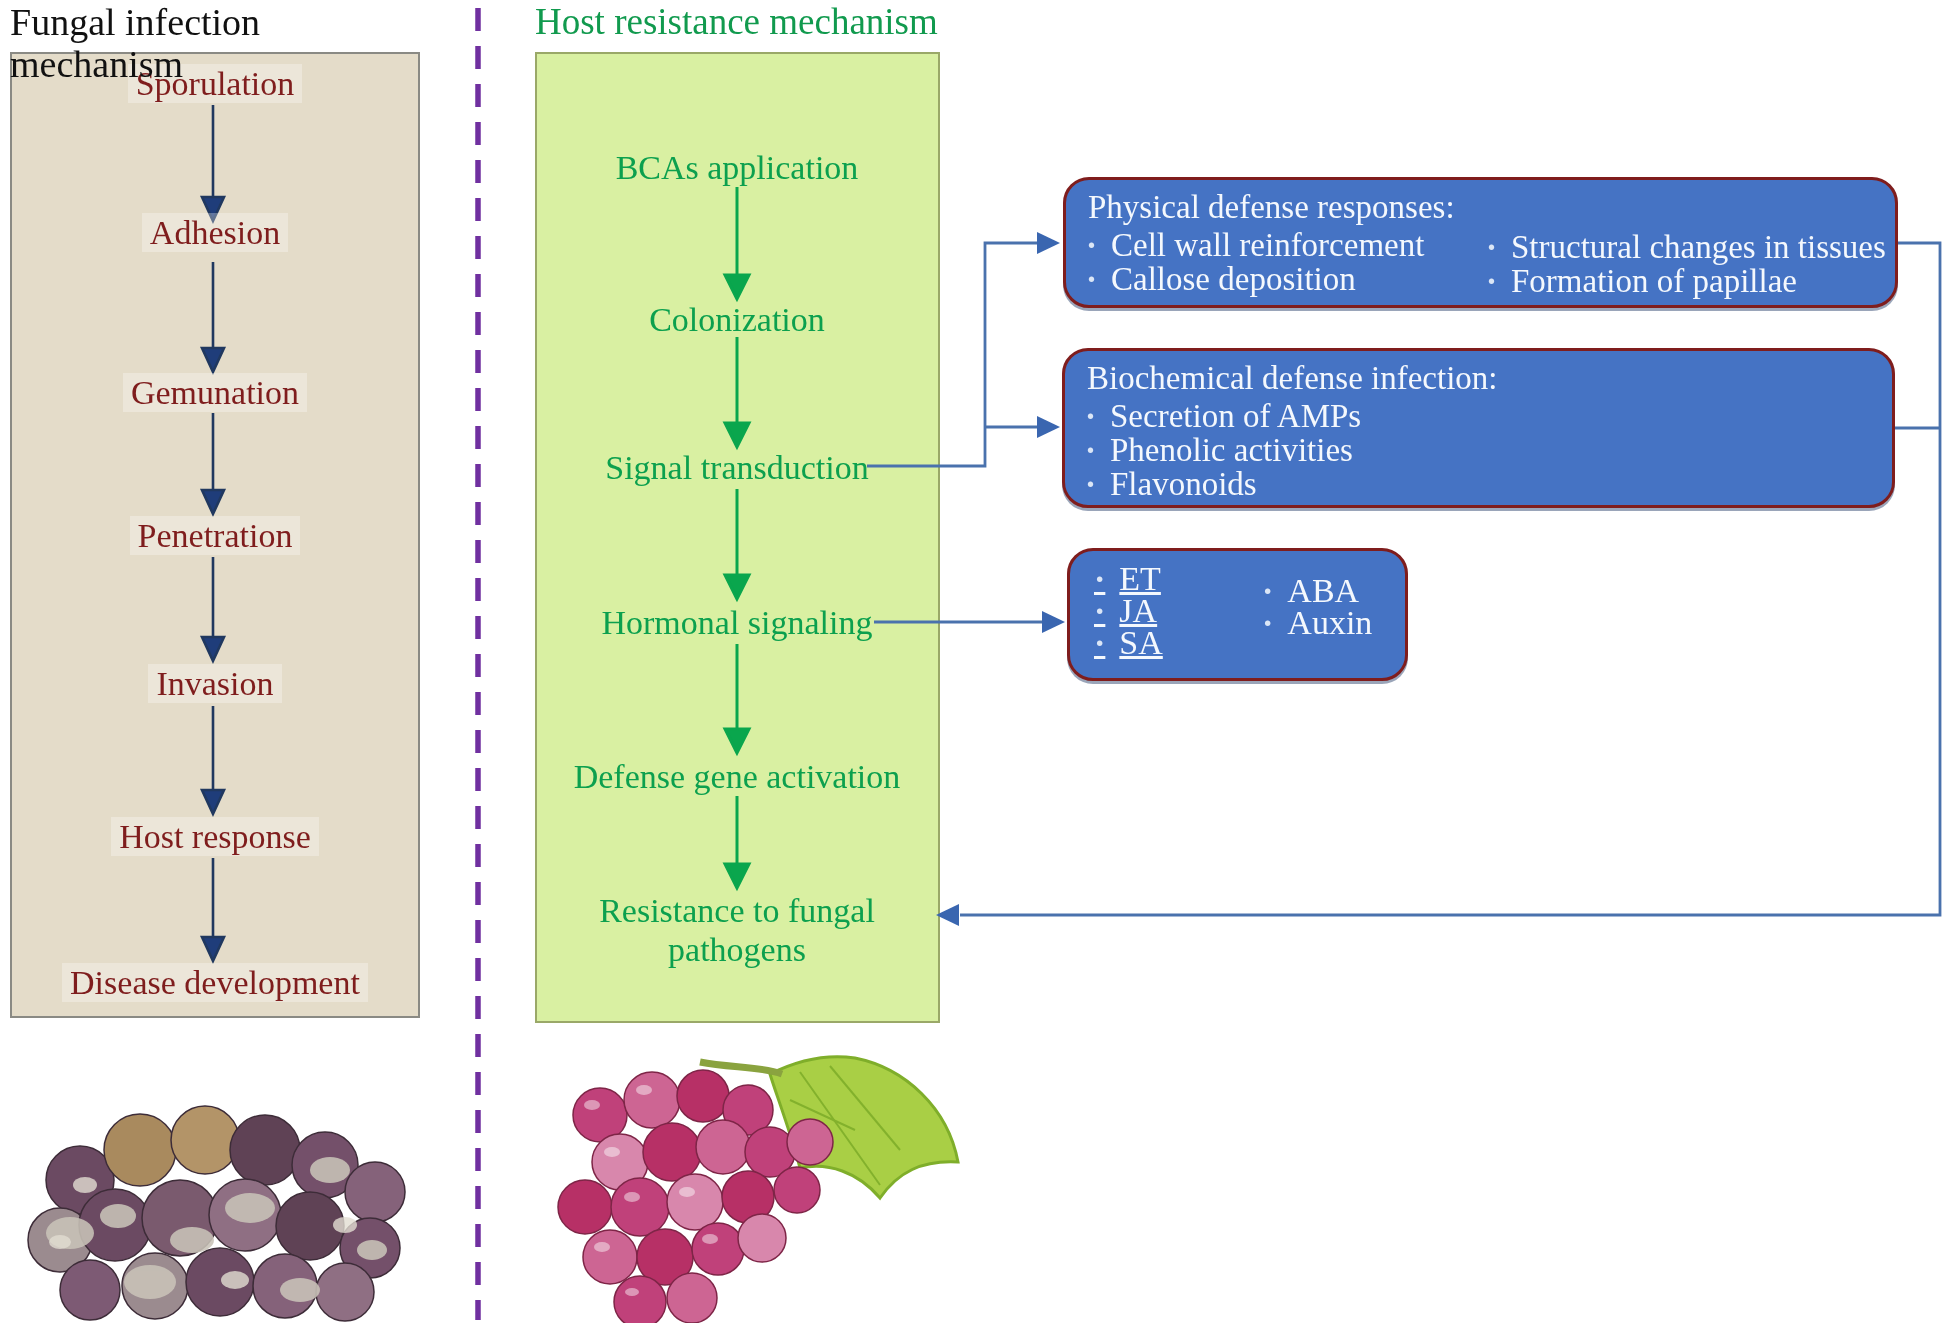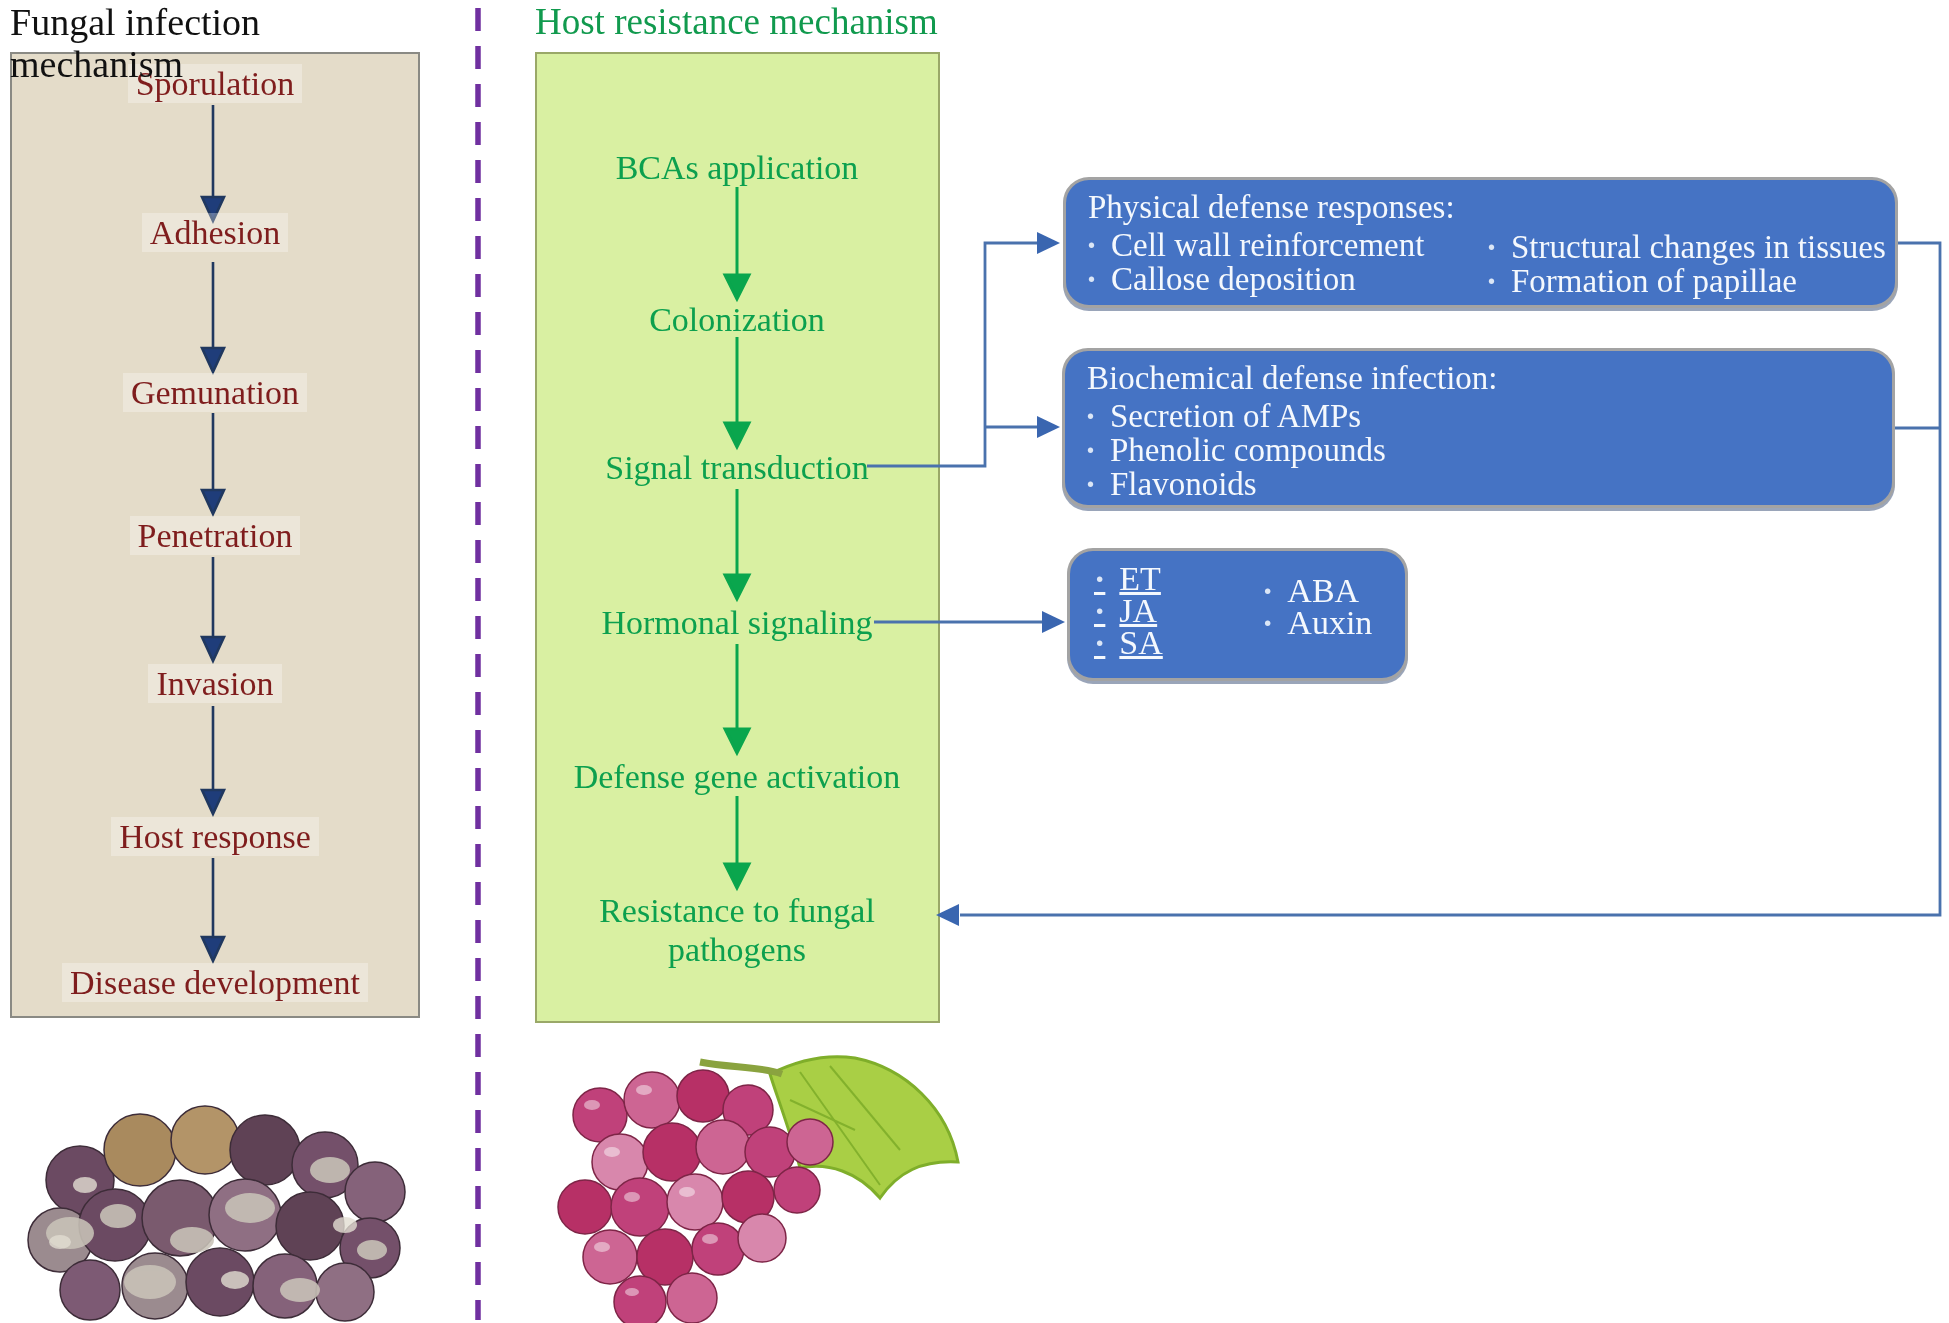--- a/index.html
+++ b/index.html
@@ -11,21 +11,21 @@
   .right-title{color:#119a4e;font-size:37px;}
   .panel{position:absolute;z-index:1;}
   .panel.beige{left:10px;top:52px;width:410px;height:966px;background:#e4dcc9;border:2px solid #8a8a84;box-sizing:border-box;}
   .panel.green{left:535px;top:52px;width:405px;height:971px;background:#d9f0a2;border:2px solid #9aa868;box-sizing:border-box;}
   .step{position:absolute;text-align:center;font-size:34px;line-height:1.15;z-index:3;}
   .left-step{left:10px;width:410px;color:#7f1d1d;}
   .left-step .hl{background:rgba(255,255,255,0.30);padding:1px 8px;}
   .right-step{left:537px;width:400px;color:#0ca04e;}
   svg.overlay{position:absolute;left:0;top:0;z-index:2;pointer-events:none;}
   .bluebox{
-    position:absolute;z-index:3;background:#4573c4;border:3px solid #a3a3a3;border-radius:26px;
+    position:absolute;z-index:3;background:#4573c4;border:3px solid #7f1d1d;border-radius:26px;
     box-sizing:border-box;color:#f4f8fd;box-shadow:0 3px 0 rgba(31,56,100,.45);
   }
   .bluebox .box-title{font-size:33px;line-height:38px;padding:8px 0 0 22px;}
   .bluebox .cols{position:relative;}
   .bluebox ul{list-style:none;margin:2px 0 0 0;padding:0 0 0 20px;}
   .bluebox li{font-size:33px;line-height:34px;white-space:nowrap;}
   .bluebox li::before{content:"·";color:#dbe6f6;margin-right:14px;font-weight:bold;}
   .bluebox .col2{position:absolute;top:0;}
   #box-physical{left:1063px;top:177px;width:835px;height:131px;}
   #box-physical .col2{left:400px;}
@@ -201,21 +201,21 @@
         <li>Formation of papillae</li>
       </ul>
     </div>
   </div>
 
   <div class="bluebox" id="box-biochemical">
     <div class="box-title">Biochemical defense infection:</div>
     <div class="cols">
       <ul>
         <li>Secretion of AMPs</li>
-        <li>Phenolic compounds</li>
+        <li>Phenolic activities</li>
         <li>Flavonoids</li>
       </ul>
     </div>
   </div>
 
   <div class="bluebox" id="box-hormones">
     <div class="cols">
       <ul>
         <li>ET</li>
         <li>JA</li>

